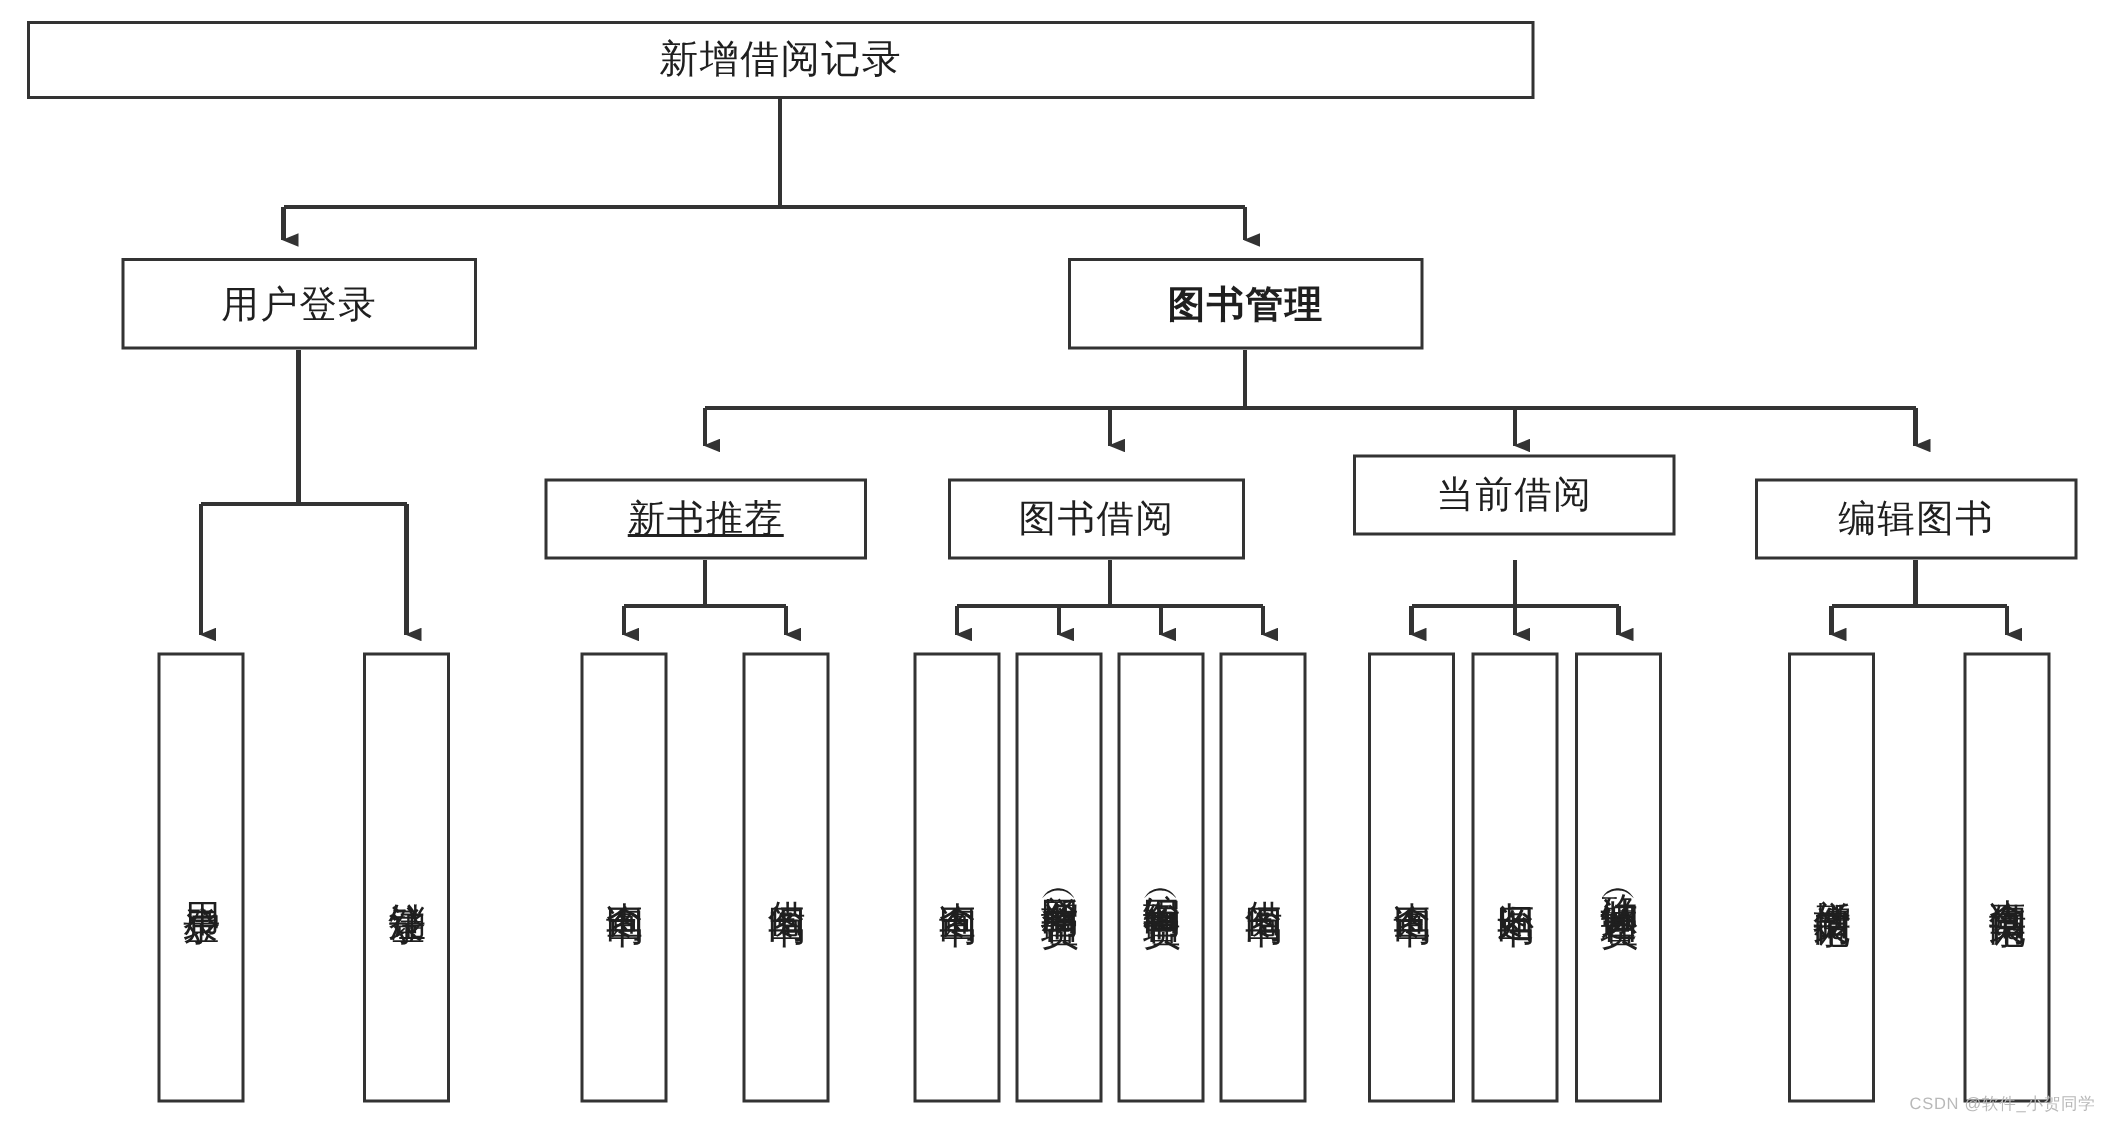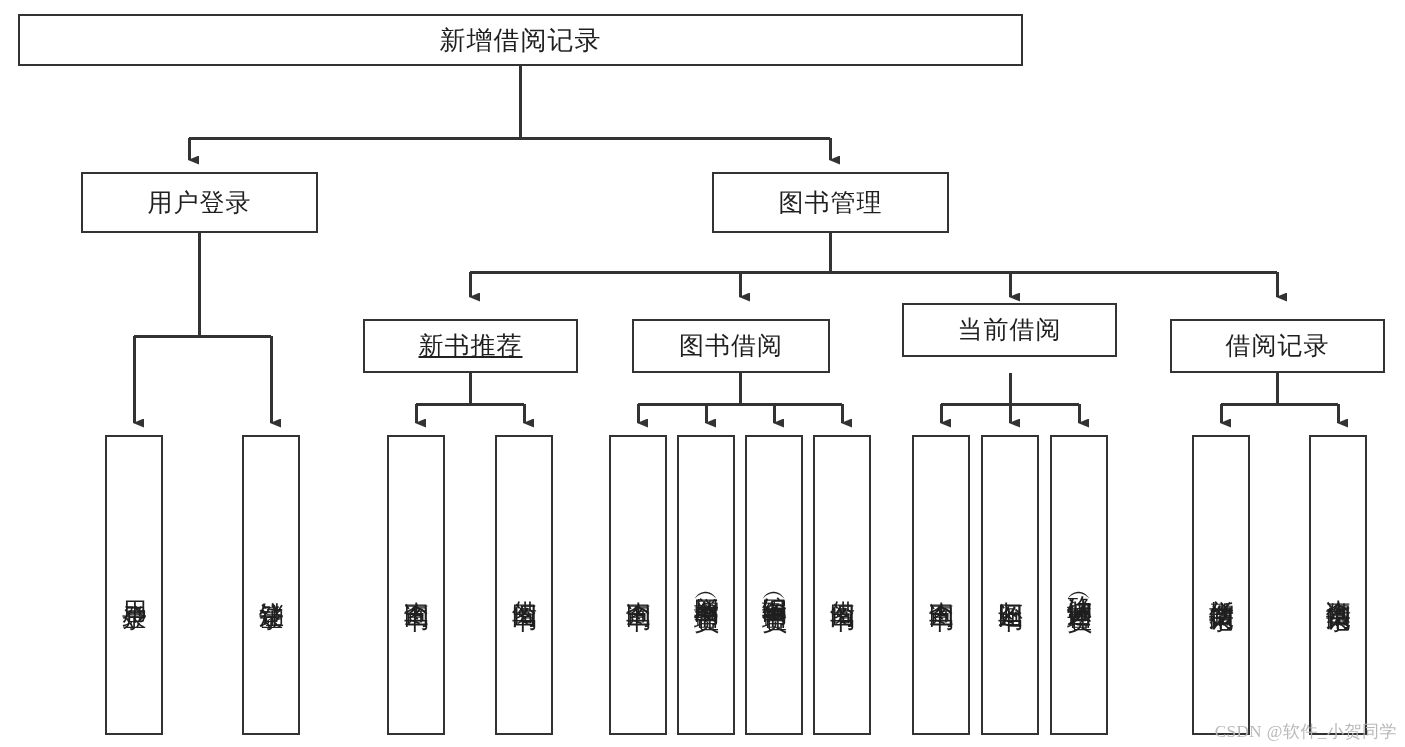--- a/index.html
+++ b/index.html
@@ -60,26 +60,26 @@
     font-size: 25px;
     line-height: 1.12;
     letter-spacing: 2px;
     white-space: nowrap;
     max-height: 282px;
   }
   #watermark {
     position: absolute;
     right: 8px;
     bottom: 4px;
-    font-size: 17px;
+    font-size: 11px;
     color: #b9b9b9;
     letter-spacing: 0.5px;
     z-index: 5;
     white-space: nowrap;
-    font-family: Liberation Serif, serif;
+    font-family: Liberation Sans, sans-serif;
     margin-top: 46px;
   }
 </style>
 </head>
 <body>
 
 <div id="diagram-root">
 
   <svg id="diagram-svg" viewBox="0 0 1405 747" xmlns="http://www.w3.org/2000/svg">
     <defs>
@@ -131,35 +131,35 @@
     </g>
   </svg>
 
   <div class="node root horiz" style="left:18px; top:14px; width:1005px; height:52px;">
     <span class="node-label">新增借阅记录</span>
   </div>
 
   <div class="node horiz" style="left:81px; top:172px; width:237px; height:61px;">
     <span class="node-label">用户登录</span>
   </div>
-  <div class="node horiz" style="left:712px; top:172px; width:237px; height:61px;">
+  <div class="node horiz" style="left:712px; top:172px; width:237px; height:61px;font-weight:bold;">
     <span class="node-label">图书管理</span>
   </div>
 
   <div class="node horiz" style="left:363px; top:319px; width:215px; height:54px;text-decoration:underline;">
     <span class="node-label">新书推荐</span>
   </div>
   <div class="node horiz" style="left:632px; top:319px; width:198px; height:54px;">
     <span class="node-label">图书借阅</span>
   </div>
   <div class="node horiz" style="left:902px; top:303px; width:215px; height:54px;">
     <span class="node-label">当前借阅</span>
   </div>
   <div class="node horiz" style="left:1170px; top:319px; width:215px; height:54px;">
-    <span class="node-label">借阅记录</span>
+    <span class="node-label">编辑图书</span>
   </div>
 
   <div class="node vert" style="left:105px; top:435px; width:58px; height:300px;">
     <span class="node-label">用户登录</span>
   </div>
   <div class="node vert" style="left:242px; top:435px; width:58px; height:300px;">
     <span class="node-label">注销登录</span>
   </div>
 
   <div class="node vert" style="left:387px; top:435px; width:58px; height:300px;">

